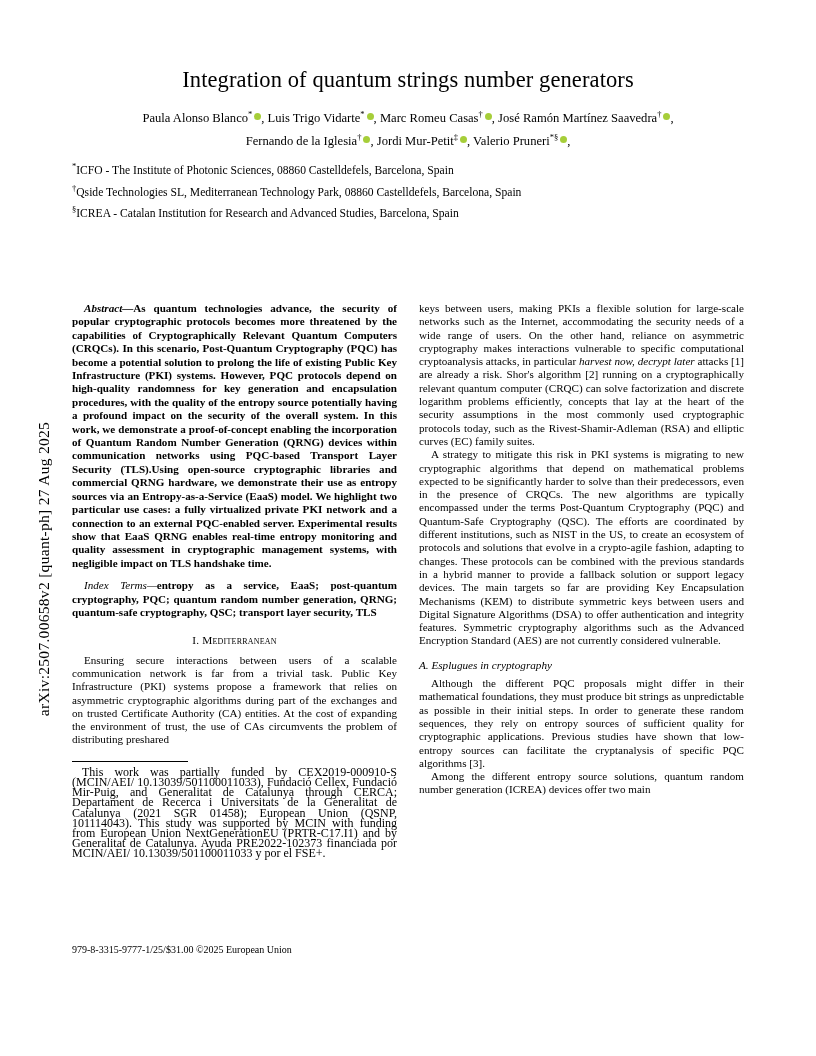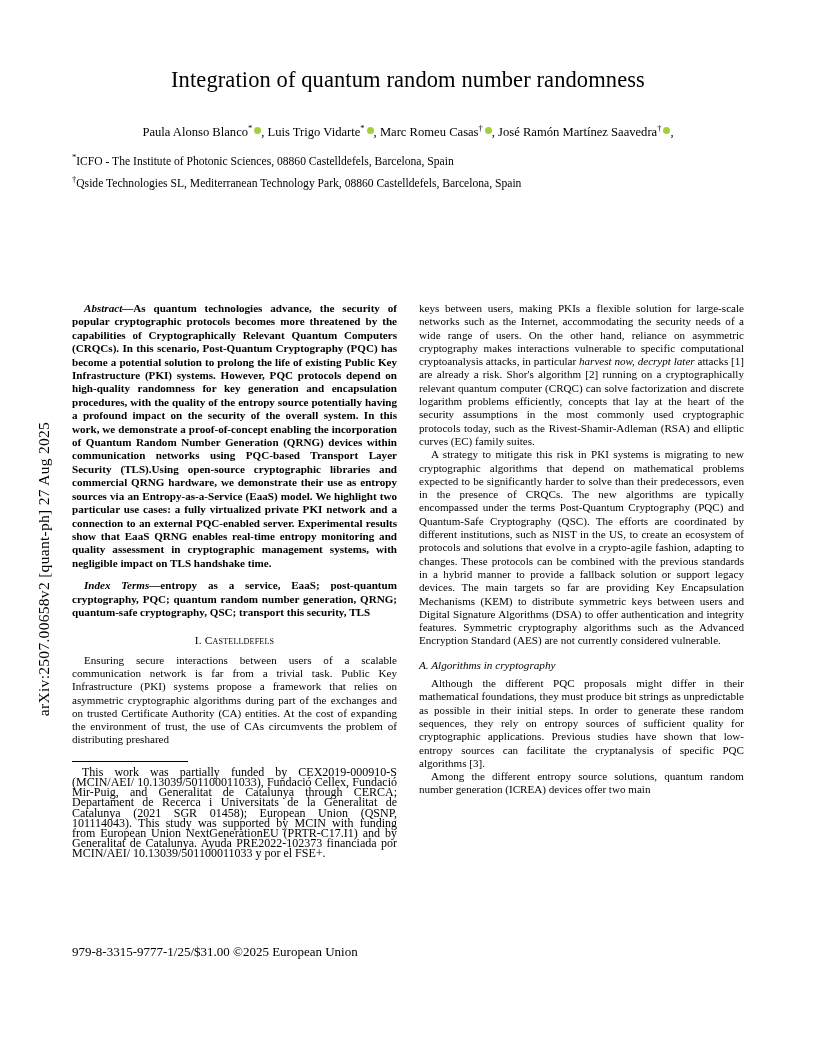--- a/index.html
+++ b/index.html
@@ -41,21 +41,21 @@
     font-size: 22.5px;
     line-height: 31px;
     font-weight: normal;
     margin: 8px 0 0 0;
     letter-spacing: 0.1px;
   }
   .authors {
     text-align: center;
     font-size: 12.6px;
     line-height: 19px;
-    margin-top: 24px;
+    margin-top: 10px;
   }
   .authors .orcid {
     display: inline-block;
     width: 7px;
     height: 7px;
     border-radius: 50%;
     background: #a6ce39;
     vertical-align: 2px;
     margin-left: 2px;
   }
@@ -91,21 +91,21 @@
   }
   .abstract .lead { font-style: italic; font-weight: bold; }
   .indexterms {
     font-weight: bold;
     text-align: justify;
     font-size: 11.1px;
     line-height: 13.4px;
     margin-top: 9px;
     text-indent: 12px;
   }
-  .indexterms .lead { font-style: italic; font-weight: bold; margin-top: 32px; }
+  .indexterms .lead { font-style: italic; font-weight: normal; margin-top: 32px; }
   .sec-head {
     text-align: center;
     font-size: 11.3px;
     margin: 15px 0 6px 0;
     font-variant: small-caps;
     letter-spacing: 0.2px;
   }
   .subsec-head {
     font-size: 11.2px;
     font-style: italic;
@@ -121,69 +121,71 @@
   .footnote {
     font-size: 12px;
     line-height: 10.2px;
     text-align: justify;
     text-indent: 10px;
   }
   .pagefoot {
     position: absolute;
     left: 72px;
     top: 944px;
-    font-size: 13px;
+    font-size: 10px;
   }
   em { font-style: italic; }
 </style>
 </head>
 <body>
 
 <div class="page">
 
   <div class="arxiv-stamp">arXiv:2507.00658v2  [quant-ph]  27 Aug 2025</div>
 
   <div class="content">
     <div class="title">
-      <div>Integration of quantum random number randomness</div>
+      <div>Integration of quantum strings number generators</div>
     </div>
 
     <div class="authors">
       <div>Paula Alonso Blanco<span class="sup">*</span><span class="orcid"></span>, Luis Trigo Vidarte<span class="sup">*</span><span class="orcid"></span>, Marc Romeu Casas<span class="sup">†</span><span class="orcid"></span>, José Ramón Martínez Saavedra<span class="sup">†</span><span class="orcid"></span>,</div>
+      <div>Fernando de la Iglesia<span class="sup">†</span><span class="orcid"></span>, Jordi Mur-Petit<span class="sup">‡</span><span class="orcid"></span>, Valerio Pruneri<span class="sup">*§</span><span class="orcid"></span>,</div>
     </div>
 
     <div class="affils">
       <div><span class="sup">*</span>ICFO - The Institute of Photonic Sciences, 08860 Castelldefels, Barcelona, Spain</div>
       <div><span class="sup">†</span>Qside Technologies SL, Mediterranean Technology Park, 08860 Castelldefels, Barcelona, Spain</div>
+      <div><span class="sup">§</span>ICREA - Catalan Institution for Research and Advanced Studies, Barcelona, Spain</div>
     </div>
   </div>
 
   <div class="columns">
 
     <div class="col">
       <div class="abstract">
         <span class="lead">Abstract—</span><span>As quantum technologies advance, the security of popular cryptographic protocols becomes more threatened by the capabilities of Cryptographically Relevant Quantum Computers (CRQCs). In this scenario, Post-Quantum Cryptography (PQC) has become a potential solution to prolong the life of existing Public Key Infrastructure (PKI) systems. However, PQC protocols depend on high-quality randomness for key generation and encapsulation procedures, with the quality of the entropy source potentially having a profound impact on the security of the overall system. In this work, we demonstrate a proof-of-concept enabling the incorporation of Quantum Random Number Generation (QRNG) devices within communication networks using PQC-based Transport Layer Security (TLS).Using open-source cryptographic libraries and commercial QRNG hardware, we demonstrate their use as entropy sources via an Entropy-as-a-Service (EaaS) model. We highlight two particular use cases: a fully virtualized private PKI network and a connection to an external PQC-enabled server. Experimental results show that EaaS QRNG enables real-time entropy monitoring and quality assessment in cryptographic management systems, with negligible impact on TLS handshake time.</span>
       </div>
 
       <div class="indexterms">
-        <span class="lead">Index Terms—</span><span>entropy as a service, EaaS; post-quantum cryptography, PQC; quantum random number generation, QRNG; quantum-safe cryptography, QSC; transport this security, TLS</span>
+        <span class="lead">Index Terms—</span><span>entropy as a service, EaaS; post-quantum cryptography, PQC; quantum random number generation, QRNG; quantum-safe cryptography, QSC; transport layer security, TLS</span>
       </div>
 
-      <div class="sec-head">I. Castelldefels</div>
+      <div class="sec-head">I. Mediterranean</div>
 
       <p>Ensuring secure interactions between users of a scalable communication network is far from a trivial task. Public Key Infrastructure (PKI) systems propose a framework that relies on asymmetric cryptographic algorithms during part of the exchanges and on trusted Certificate Authority (CA) entities. At the cost of expanding the environment of trust, the use of CAs circumvents the problem of distributing preshared</p>
 
       <div class="footnote-rule"></div>
       <div class="footnote">This work was partially funded by CEX2019-000910-S (MCIN/AEI/ 10.13039/501100011033), Fundació Cellex, Fundació Mir-Puig, and Generalitat de Catalunya through CERCA; Departament de Recerca i Universitats de la Generalitat de Catalunya (2021 SGR 01458); European Union (QSNP, 101114043). This study was supported by MCIN with funding from European Union NextGenerationEU (PRTR-C17.I1) and by Generalitat de Catalunya. Ayuda PRE2022-102373 financiada por MCIN/AEI/ 10.13039/501100011033 y por el FSE+.</div>
     </div>
 
     <div class="col">
       <p class="noindent">keys between users, making PKIs a flexible solution for large-scale networks such as the Internet, accommodating the security needs of a wide range of users. On the other hand, reliance on asymmetric cryptography makes interactions vulnerable to specific computational cryptoanalysis attacks, in particular <em>harvest now, decrypt later</em> attacks [1] are already a risk. Shor's algorithm [2] running on a cryptographically relevant quantum computer (CRQC) can solve factorization and discrete logarithm problems efficiently, concepts that lay at the heart of the security assumptions in the most commonly used cryptographic protocols today, such as the Rivest-Shamir-Adleman (RSA) and elliptic curves (EC) family suites.</p>
       <p>A strategy to mitigate this risk in PKI systems is migrating to new cryptographic algorithms that depend on mathematical problems expected to be significantly harder to solve than their predecessors, even in the presence of CRQCs. The new algorithms are typically encompassed under the terms Post-Quantum Cryptography (PQC) and Quantum-Safe Cryptography (QSC). The efforts are coordinated by different institutions, such as NIST in the US, to create an ecosystem of protocols and solutions that evolve in a crypto-agile fashion, adapting to changes. These protocols can be combined with the previous standards in a hybrid manner to provide a fallback solution or support legacy devices. The main targets so far are providing Key Encapsulation Mechanisms (KEM) to distribute symmetric keys between users and Digital Signature Algorithms (DSA) to offer authentication and integrity features. Symmetric cryptography algorithms such as the Advanced Encryption Standard (AES) are not currently considered vulnerable.</p>
-      <div class="subsec-head">A. Algorithms in cryptography</div>
+      <div class="subsec-head">A. Esplugues in cryptography</div>
       <p>Although the different PQC proposals might differ in their mathematical foundations, they must produce bit strings as unpredictable as possible in their initial steps. In order to generate these random sequences, they rely on entropy sources of sufficient quality for cryptographic applications. Previous studies have shown that low-entropy sources can facilitate the cryptanalysis of specific PQC algorithms [3].</p>
       <p>Among the different entropy source solutions, quantum random number generation (ICREA) devices offer two main</p>
     </div>
 
   </div>
 
   <div class="pagefoot">979-8-3315-9777-1/25/$31.00 ©2025 European Union</div>
 
 </div>
 

